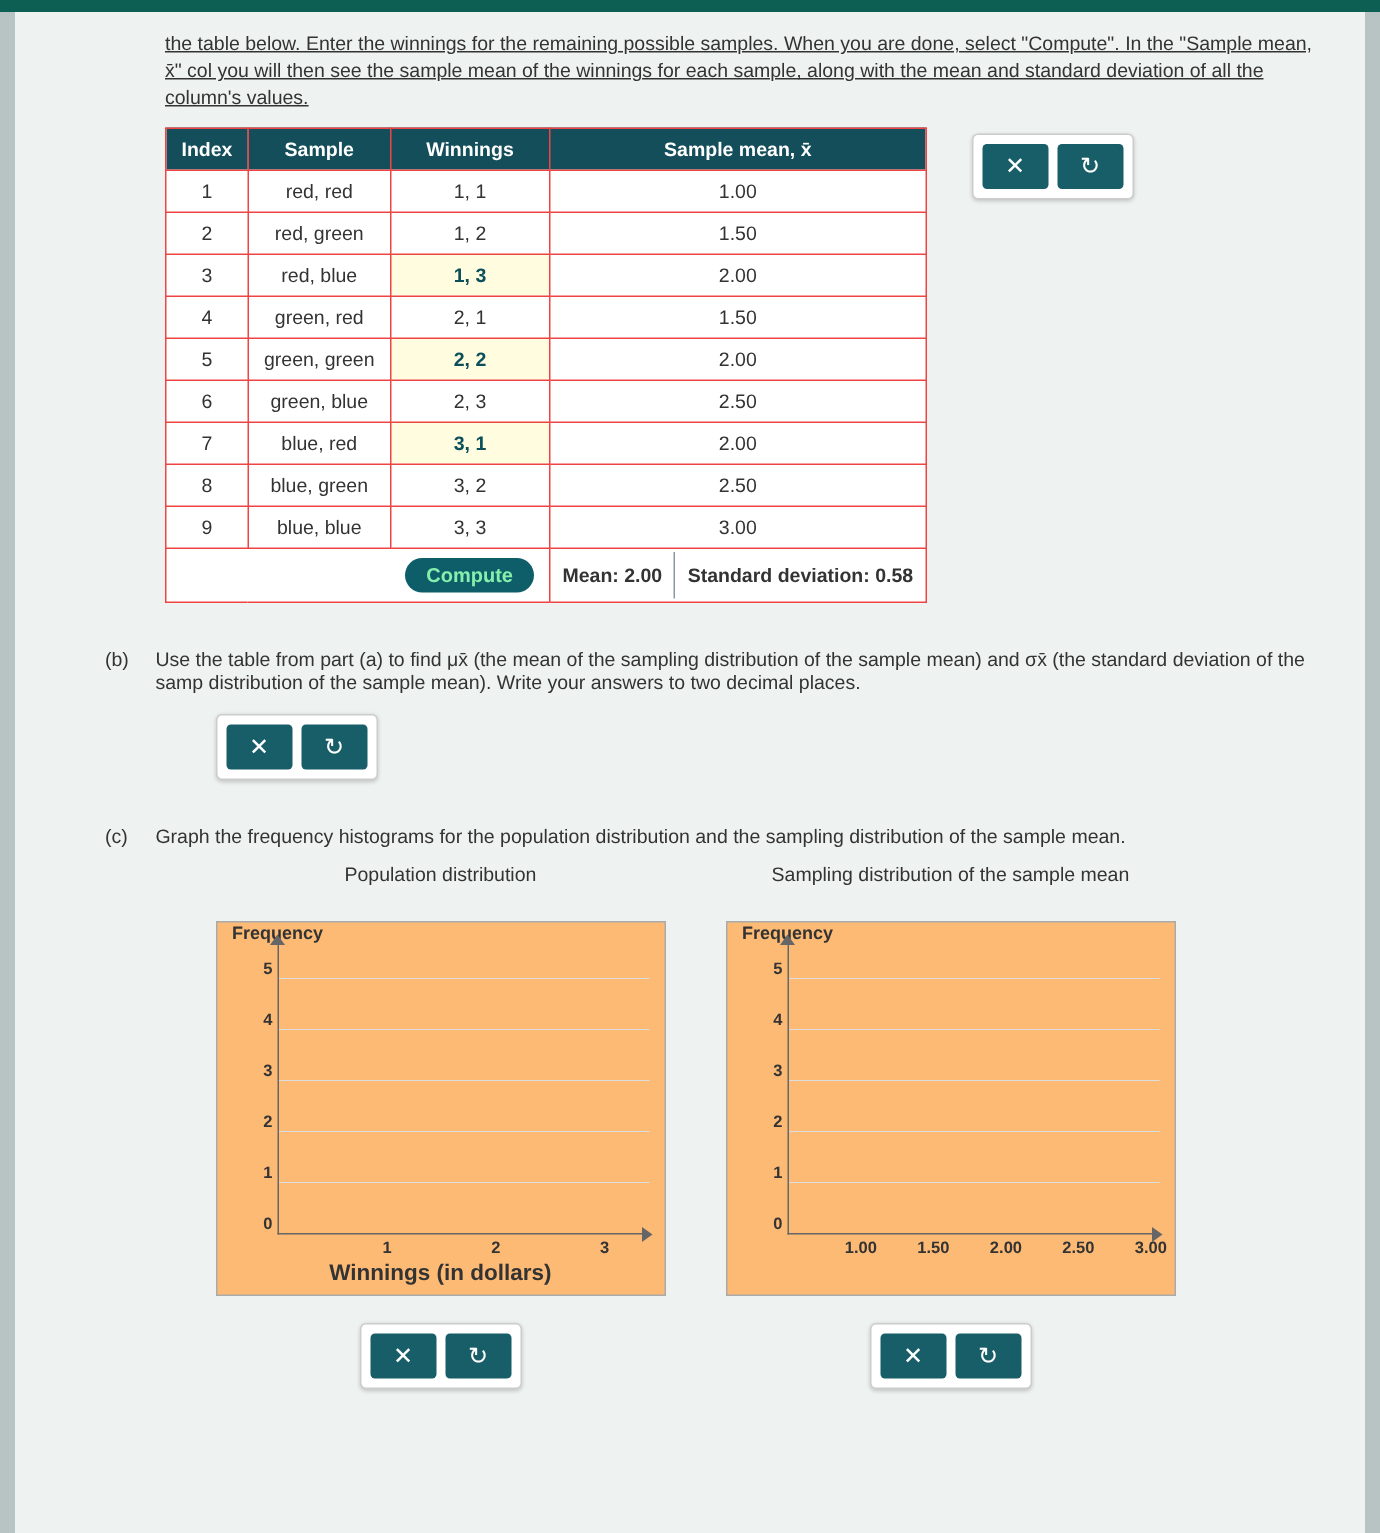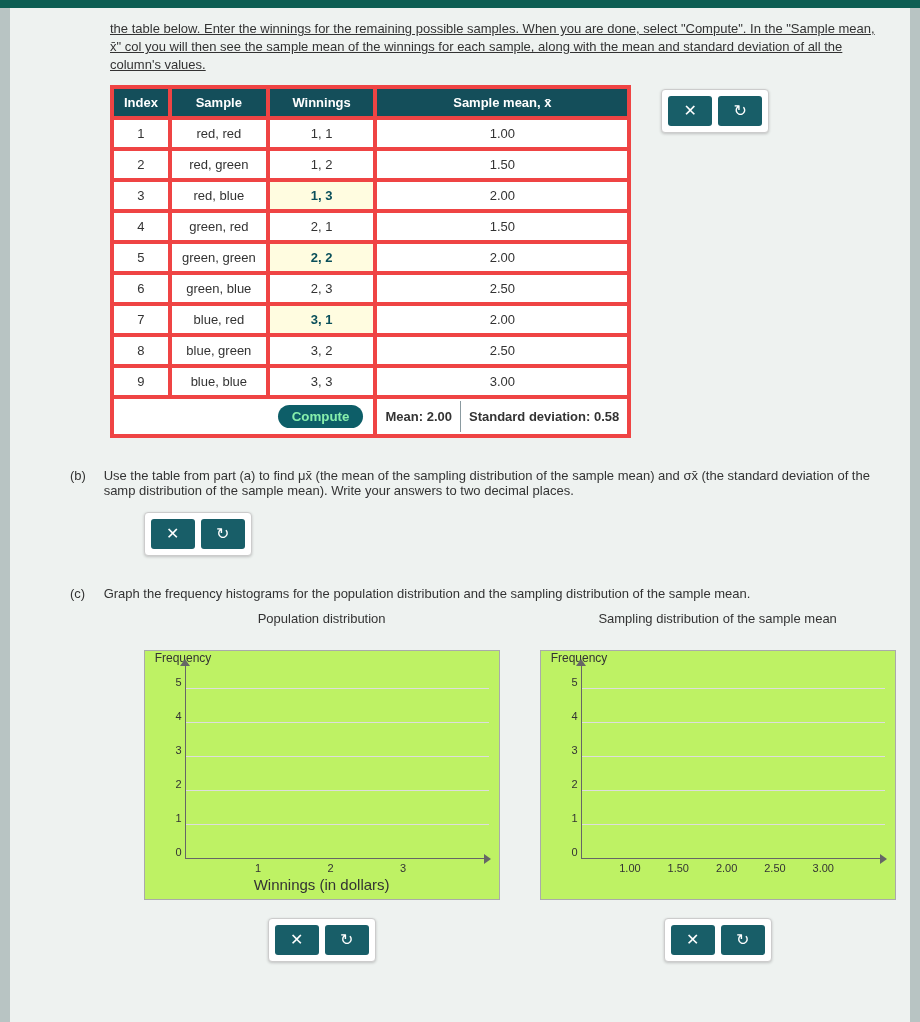--- a/index.html
+++ b/index.html
@@ -29,21 +29,21 @@
   .sec { padding: 0 20px 20px 60px; }
   .label { display: inline-block; width: 30px; vertical-align: top; }
   .sec-body { display: inline-block; width: calc(100% - 40px); vertical-align: top; }
 
   table.sampling {
     border-collapse: collapse;
     background: #fff;
     margin-left: 20px;
   }
   table.sampling th, table.sampling td {
-    border: 4px solid #ef4444;
+    border: 1px solid #ef4444;
     padding: 6px 10px;
     text-align: center;
     font-size: 13px;
   }
   table.sampling th { background: #144e5a; color: #fff; font-weight: bold; }
   table.sampling th.mean { min-width: 240px; margin-left: 15px; }
   .entered { background: #fffce0; color: #0a4f5a; font-weight: bold; }
   .compute-btn {
     background: #0d5e68; color: #86efac; border: none; border-radius: 14px;
     padding: 4px 14px; font-weight: bold; cursor: pointer;
@@ -67,22 +67,23 @@
     padding: 10px 14px; vertical-align: top; margin-left: 20px;
   }
   .answers-box .row { margin: 4px 0; }
   .answers-box .val { color: #0a5f6a; font-weight: bold; }
   .sub { font-size: 10px; vertical-align: sub; }
 
   .charts-wrap { display: flex; gap: 40px; margin-top: 10px; margin-left: 40px; }
   .chart-block { text-align: center; }
   .chart-title { margin-bottom: 24px; font-size: 13px; }
   .chart-box {
-    width: 356px; height: 250px; background: #bef264; border: 1px solid #aaa;
+    width: 300px; height: 250px; background: #fdba74; border: 1px solid #aaa;
     position: relative;
+    font-weight: bold;
   }
   .grid { position: absolute; left: 40px; right: 10px; top: 10px; bottom: 40px;
     background-image: linear-gradient(#ddd 1px, transparent 1px);
     background-size: 100% 34px; background-position: 0 100%;
     border-left: 1px solid #666; border-bottom: 1px solid #666; }
   .ylab { position: absolute; left: 10px; top: 0; font-size: 12px; }
   .ytick { position: absolute; left: -20px; width: 16px; text-align: right; font-size: 11px; }
   .xtick { position: absolute; bottom: -16px; font-size: 11px; transform: translateX(-50%); }
   .xlab { position: absolute; bottom: 6px; width: 100%; text-align: center; font-size: 15px; }
   .arrowx { position: absolute; right: -2px; bottom: -6px; border-left: 7px solid #666; border-top: 5px solid transparent; border-bottom: 5px solid transparent; }

